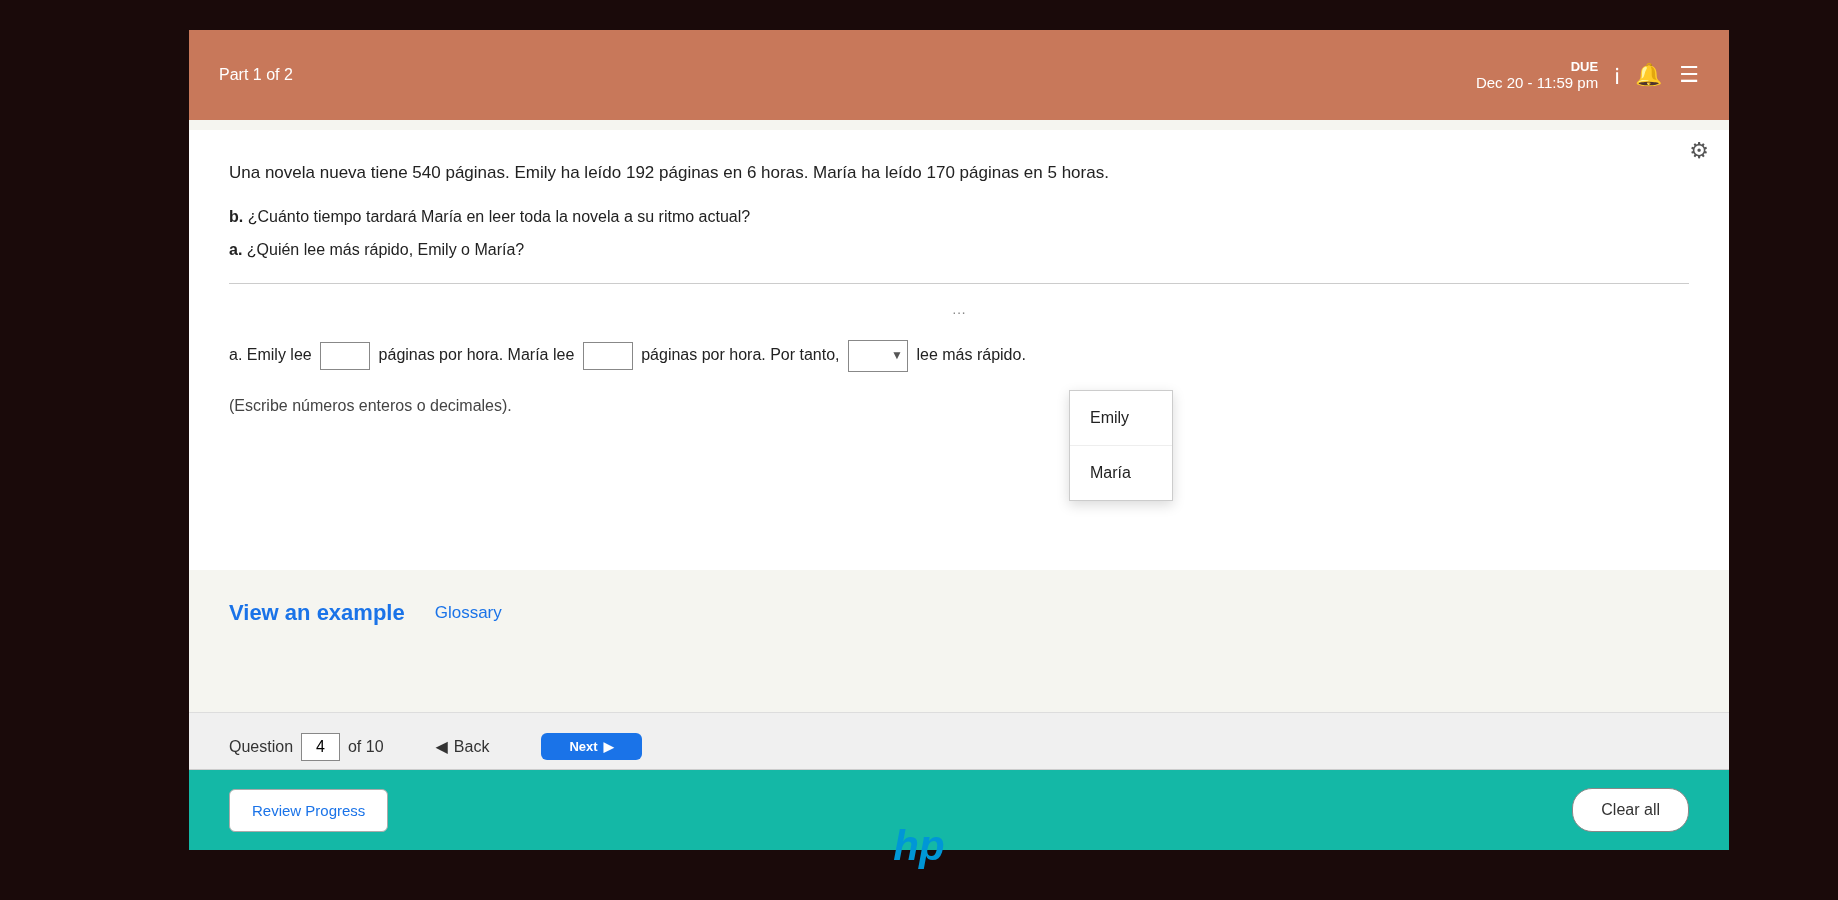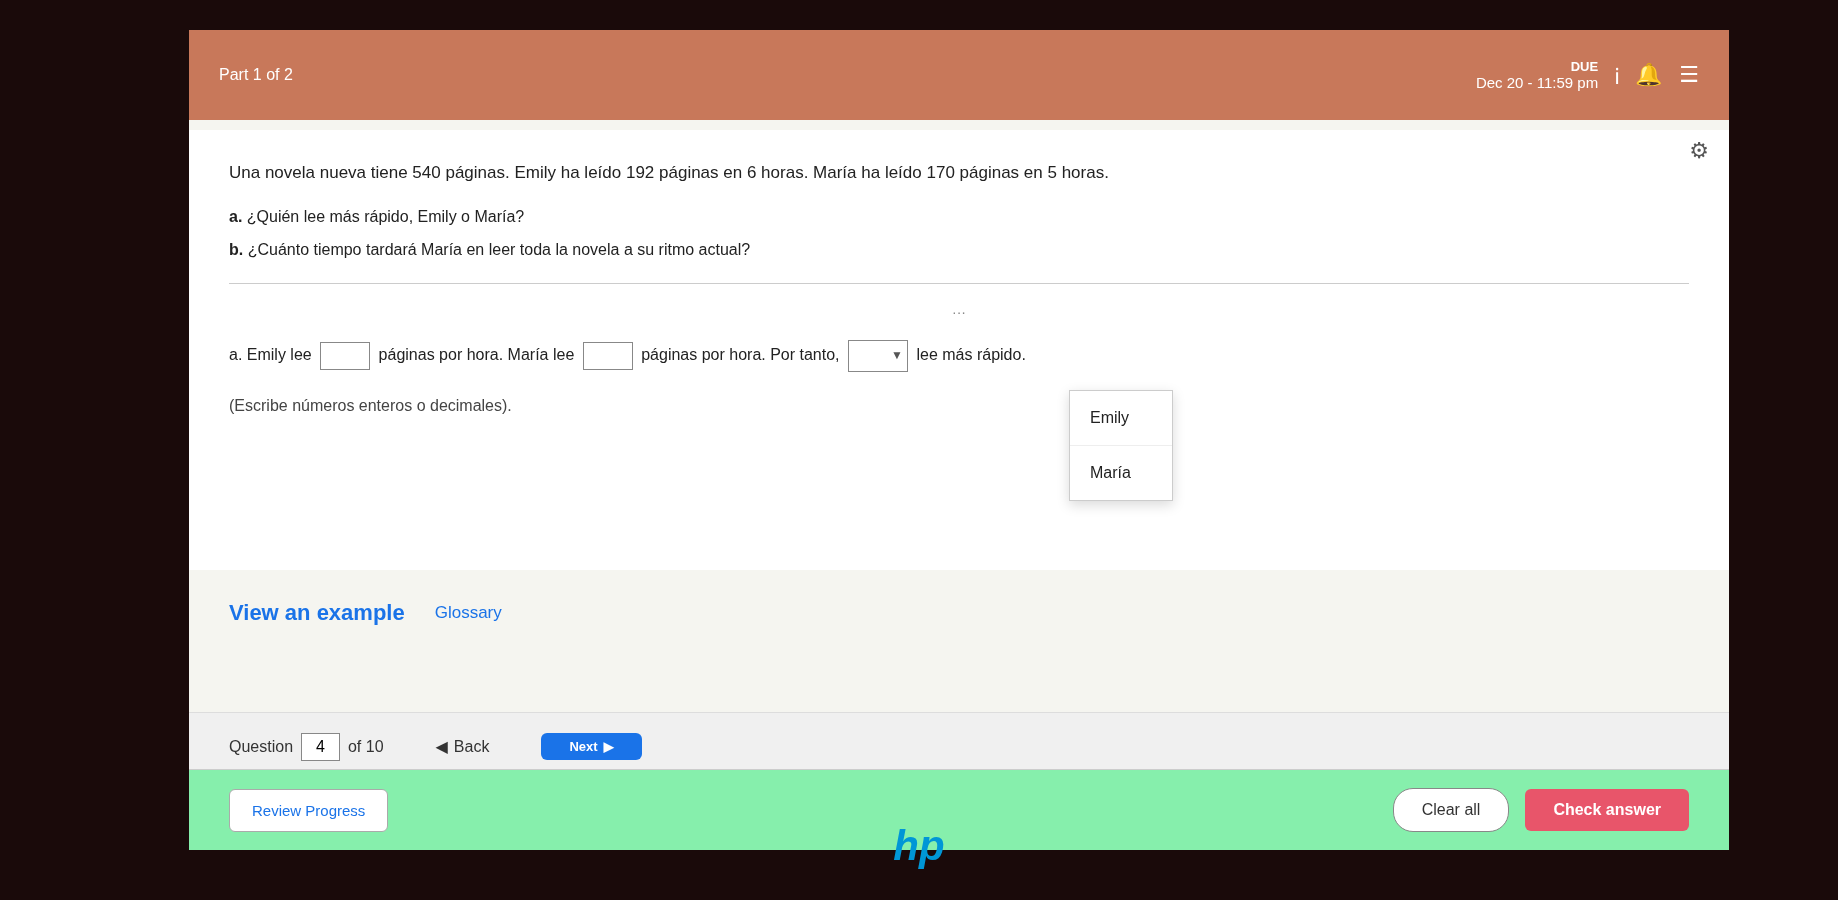--- a/index.html
+++ b/index.html
@@ -207,21 +207,21 @@
 
     .glossary-link {
       color: #1a73e8;
       font-size: 17px;
       cursor: pointer;
       text-decoration: none;
     }
 
     
     .footer-bar {
-      background: #86efac;
+      background: #14b8a6;
       padding: 18px 40px;
       display: flex;
       align-items: center;
       justify-content: space-between;
       border-top: 1px solid #ccc;
       position: absolute;
       bottom: 0;
       left: 0;
       right: 0;
     }
@@ -359,26 +359,26 @@
       <span class="header-icon">🔔</span>
       <span class="header-icon">☰</span>
     </div>
   </div>
 
   <div class="gear-icon-wrap">⚙</div>
 
   <div class="content-area">
     <p class="problem-text">Una novela nueva tiene 540 páginas. Emily ha leído 192 páginas en 6 horas. María ha leído 170 páginas en 5 horas.</p>
     <p class="sub-problem">
+      <strong>b.</strong>
+      <span>¿Cuánto tiempo tardará María en leer toda la novela a su ritmo actual?</span>
+    </p>
+    <p class="sub-problem">
       <strong>a.</strong>
       <span>¿Quién lee más rápido, Emily o María?</span>
-    </p>
-    <p class="sub-problem">
-      <strong>b.</strong>
-      <span>¿Cuánto tiempo tardará María en leer toda la novela a su ritmo actual?</span>
     </p>
 
     <hr class="divider">
 
     <div class="three-dots">···</div>
 
     <div class="answer-section">
       <span>a. Emily lee</span>
       <input class="inline-input" type="text" value="" style="">
       <span>páginas por hora. María lee</span>
@@ -423,19 +423,18 @@
       <span>▶</span>
     </button>
   </div>
 
   <div class="footer-bar">
     <div class="footer-left">
       <button class="review-progress-btn">Review Progress</button>
     </div>
     <div class="footer-right">
       <button class="clear-all-btn">Clear all</button>
-      <button class="check-answer-btn">Check answer</button>
     </div>
   </div>
 
 </div>
 
 <div style="position:fixed; bottom:30px; left:50%; transform:translateX(-50%); font-size:42px; color:#0096d6; font-weight:bold; font-style:italic; font-family:Arial;">hp</div>
 
 </body></html>

